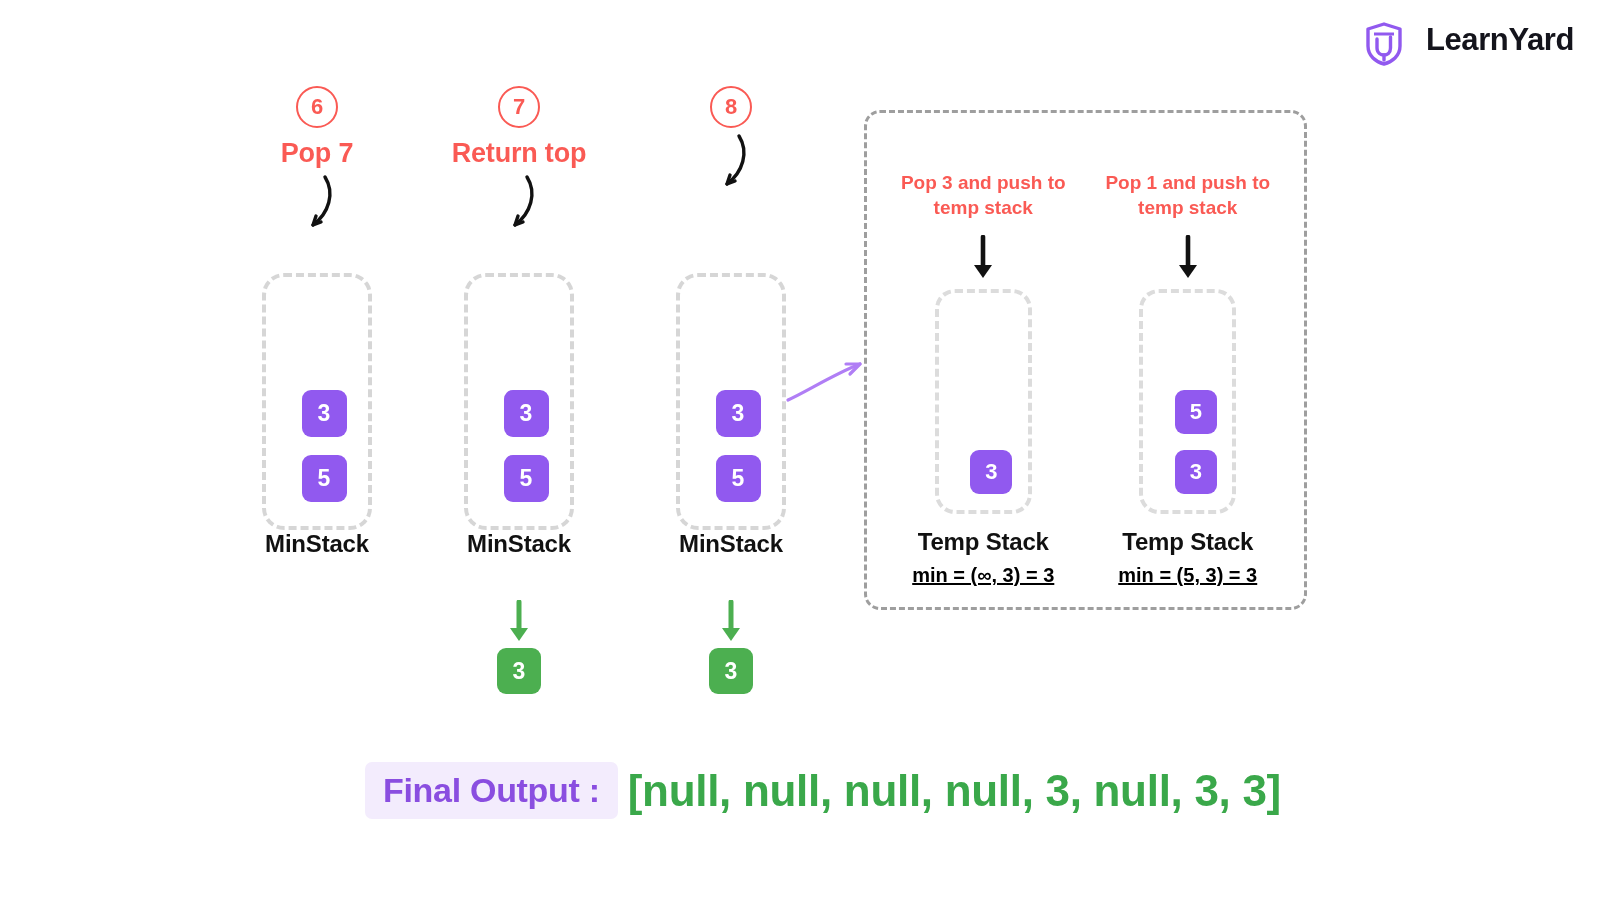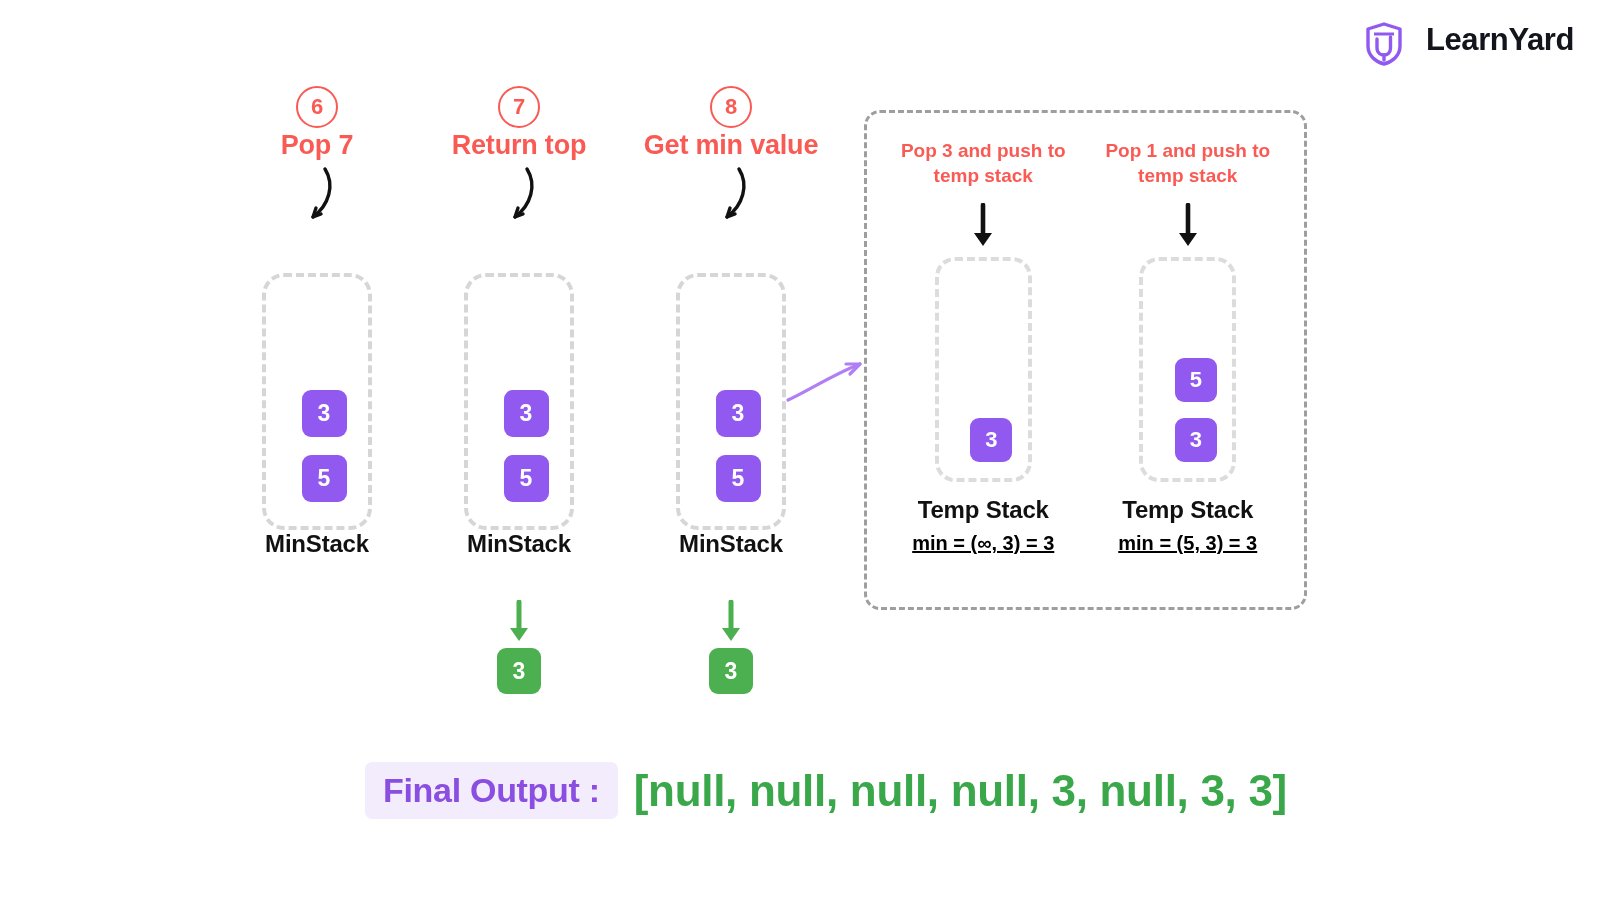--- a/index.html
+++ b/index.html
@@ -52,21 +52,21 @@
     border: 2px solid #fa5a54;
     border-radius: 50%;
     color: #fa5a54;
     font-size: 22px;
     font-weight: 700;
     line-height: 38px;
     margin: 0 auto;
     box-sizing: border-box;
   }
   .step-title {
-    margin-top: 2px;
+    margin-top: 10px;
     color: #fa5a54;
     font-size: 27px;
     font-weight: 700;
     letter-spacing: -0.2px;
     white-space: nowrap;
   }
   .curve-arrow {
     margin: 4px auto 0;
     display: block;
     width: 60px;
@@ -156,20 +156,21 @@
     border: 3px dashed #9e9e9e;
     border-radius: 16px;
     box-sizing: border-box;
     display: flex;
     justify-content: space-around;
     padding: 26px 14px 0;
   }
   .temp-col {
     width: 190px;
     text-align: center;
+    margin-top: 32px;
   }
   .temp-head {
     color: #fa5a54;
     font-size: 19px;
     font-weight: 700;
     line-height: 1.3;
     min-height: 50px;
   }
   .down-arrow { display: block; margin: 14px auto 8px; width: 24px; height: 46px; }
   .temp-box {
@@ -203,21 +204,21 @@
     text-decoration: underline;
   }
 
   
   .final-row {
     position: absolute;
     left: 365px;
     top: 762px;
     display: flex;
     align-items: center;
-    gap: 16px;
+    gap: 10px;
   }
   .final-label {
     background: #f3ecfd;
     color: #8a4ee0;
     font-size: 34px;
     font-weight: 700;
     padding: 9px 18px;
     border-radius: 7px;
     letter-spacing: -0.3px;
   }
@@ -254,21 +255,20 @@
   <div class="badge">7</div>
   <div class="step-title">Return top</div>
   <svg class="curve-arrow" viewBox="0 0 60 62">
     <path d="M38 4 C48 20 42 40 26 52" fill="none" stroke="#111111" stroke-width="3.4" stroke-linecap="round"></path>
     <path d="M26 52 L34 49 M26 52 L29 43" fill="none" stroke="#111111" stroke-width="3.4" stroke-linecap="round"></path>
   </svg>
 </div>
 
 <div class="step-col c3">
   <div class="badge">8</div>
-  <div class="step-title">Get min value</div>
   <svg class="curve-arrow" viewBox="0 0 60 62">
     <path d="M38 4 C48 20 42 40 26 52" fill="none" stroke="#111111" stroke-width="3.4" stroke-linecap="round"></path>
     <path d="M26 52 L34 49 M26 52 L29 43" fill="none" stroke="#111111" stroke-width="3.4" stroke-linecap="round"></path>
   </svg>
 </div>
 
 <div class="stack-wrap s1">
   <div class="stack-box">
     <div class="cell">3</div>
     <div class="cell">5</div>

